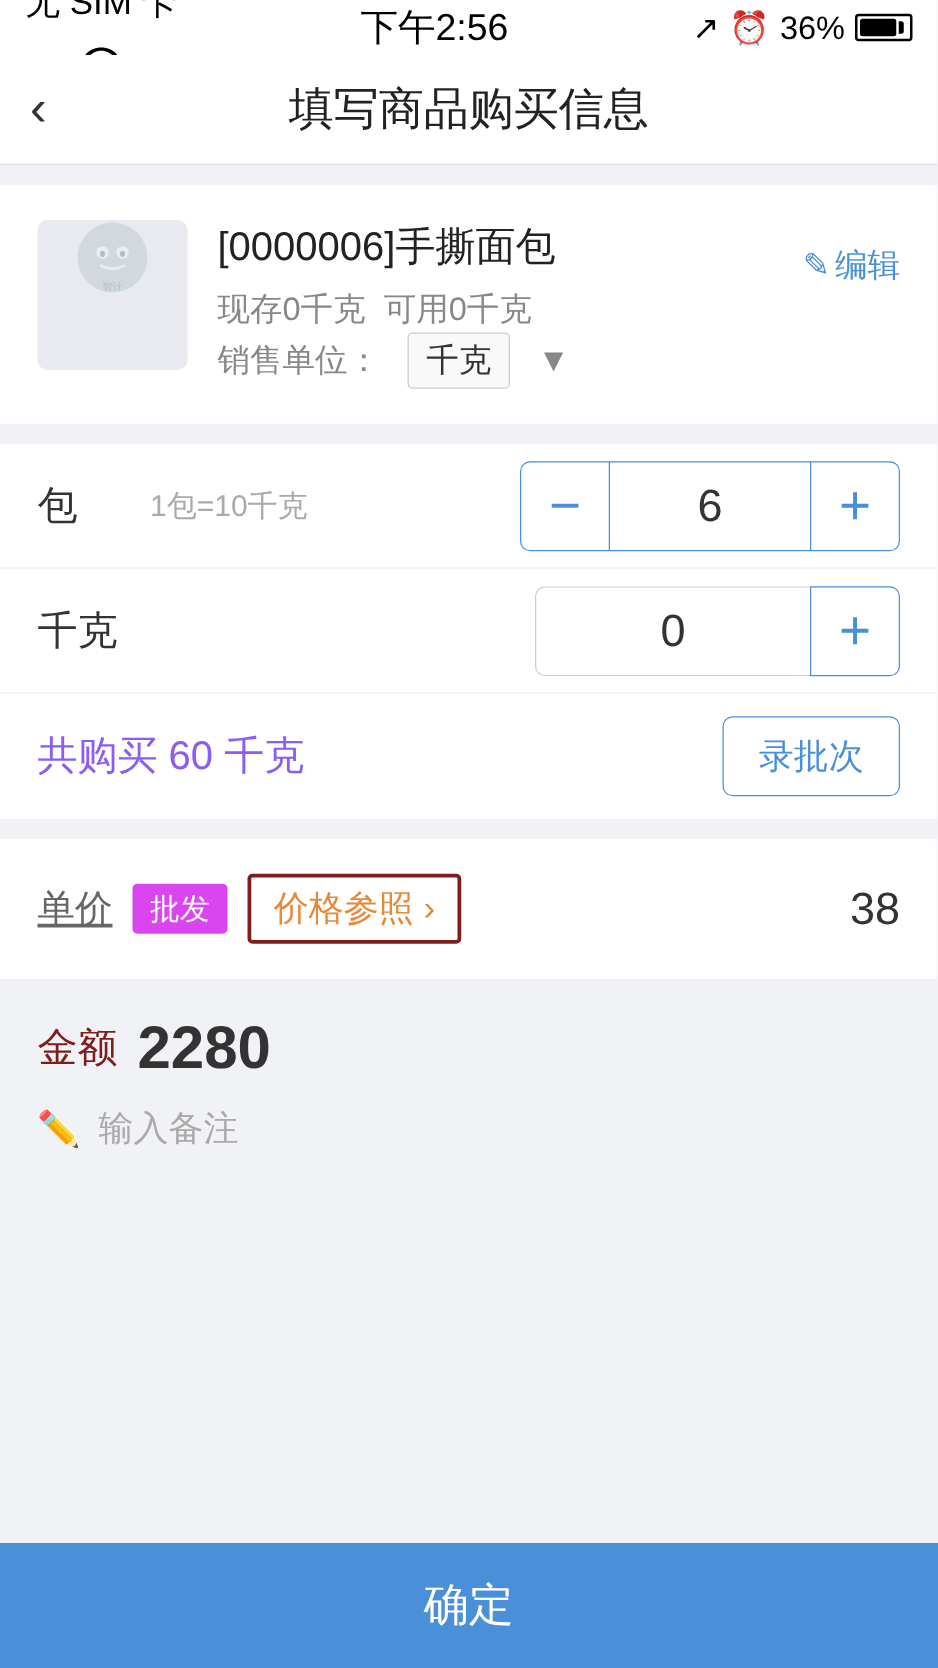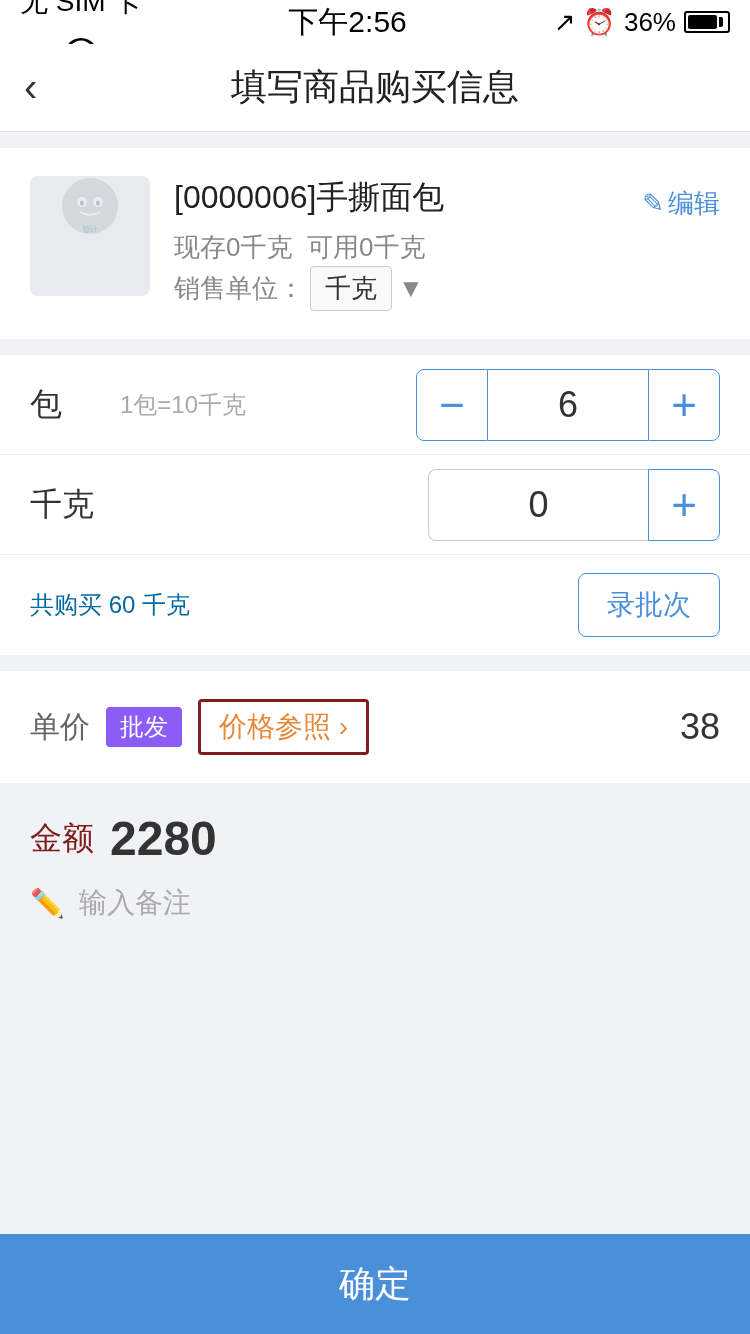--- a/index.html
+++ b/index.html
@@ -68,21 +68,21 @@
       background: #e8eaf0;
       border-radius: 8px;
       display: flex;
       justify-content: center;
       flex-shrink: 0;
     }
     .product-img svg { width: 60px; height: 60px; opacity: 0.4; }
     .product-info { flex: 1; }
     .product-name { font-size: 32px; color: #222; margin-bottom: 10px; }
     .product-stock { font-size: 26px; color: #888; margin-bottom: 1px; }
-    .product-unit { font-size: 26px; color: #888; display: flex; align-items: center; gap: 6px; }
+    .product-unit { font-size: 26px; color: #888; display: flex; align-items: center; gap: 22px; }
     .unit-select {
       border: 1px solid #ccc;
       border-radius: 4px;
       padding: 4px 14px;
       font-size: 26px;
       color: #333;
       background: #f9f9f9;
     }
     .edit-btn {
       font-size: 26px;
@@ -182,22 +182,22 @@
     }
 
     
     .total-row {
       display: flex;
       align-items: center;
       padding: 0 30px;
       height: 100px;
     }
     .total-label {
-      font-size: 24px;
-      color: #0369a1;
+      font-size: 32px;
+      color: #8b5cf6;
       flex: 1;
     }
     .batch-btn {
       border: 1px solid #4a90d9;
       color: #4a90d9;
       font-size: 28px;
       padding: 12px 28px;
       border-radius: 8px;
       background: #fff;
       cursor: pointer;
@@ -207,23 +207,23 @@
     .price-section {
       background: #fff;
       margin-top: 16px;
       padding: 28px 30px;
     }
     .price-row {
       display: flex;
       align-items: center;
       gap: 16px;
     }
-    .price-label { font-size: 30px; color: #666; }
+    .price-label { font-size: 30px; color: #666; text-decoration: underline; }
     .price-tag {
-      background: #8b5cf6;
+      background: #d946ef;
       color: #fff;
       font-size: 24px;
       padding: 4px 14px;
       border-radius: 4px;
     }
     .price-ref-btn {
       border: 3px solid #7f1d1d;
       color: #e8893a;
       font-size: 28px;
       padding: 6px 18px;
@@ -346,21 +346,21 @@
         <ellipse cx="30" cy="30" rx="28" ry="28" fill="#b0bec5"></ellipse>
         <circle cx="22" cy="26" r="5" fill="#fff" opacity="0.8"></circle>
         <circle cx="38" cy="26" r="5" fill="#fff" opacity="0.8"></circle>
         <ellipse cx="22" cy="27" rx="2" ry="2.5" fill="#607d8b"></ellipse>
         <ellipse cx="38" cy="27" rx="2" ry="2.5" fill="#607d8b"></ellipse>
         <path d="M20 36 Q30 42 40 36" stroke="#fff" stroke-width="2" fill="none" opacity="0.8"></path>
         <text x="30" y="56" text-anchor="middle" font-size="8" fill="#607d8b">智计</text>
       </svg>
     </div>
     <div class="product-info">
-      <div style="display:flex; justify-content:space-between; align-items:center;">
+      <div style="display:flex; justify-content:space-between; align-items:flex-end;">
         <div class="product-name">[0000006]手撕面包</div>
         <div class="edit-btn">
           <span>✎</span>
           <span>编辑</span>
         </div>
       </div>
       <div class="product-stock">
         <span>现存0千克</span>&nbsp;&nbsp;<span>可用0千克</span>
       </div>
       <div class="product-unit">

